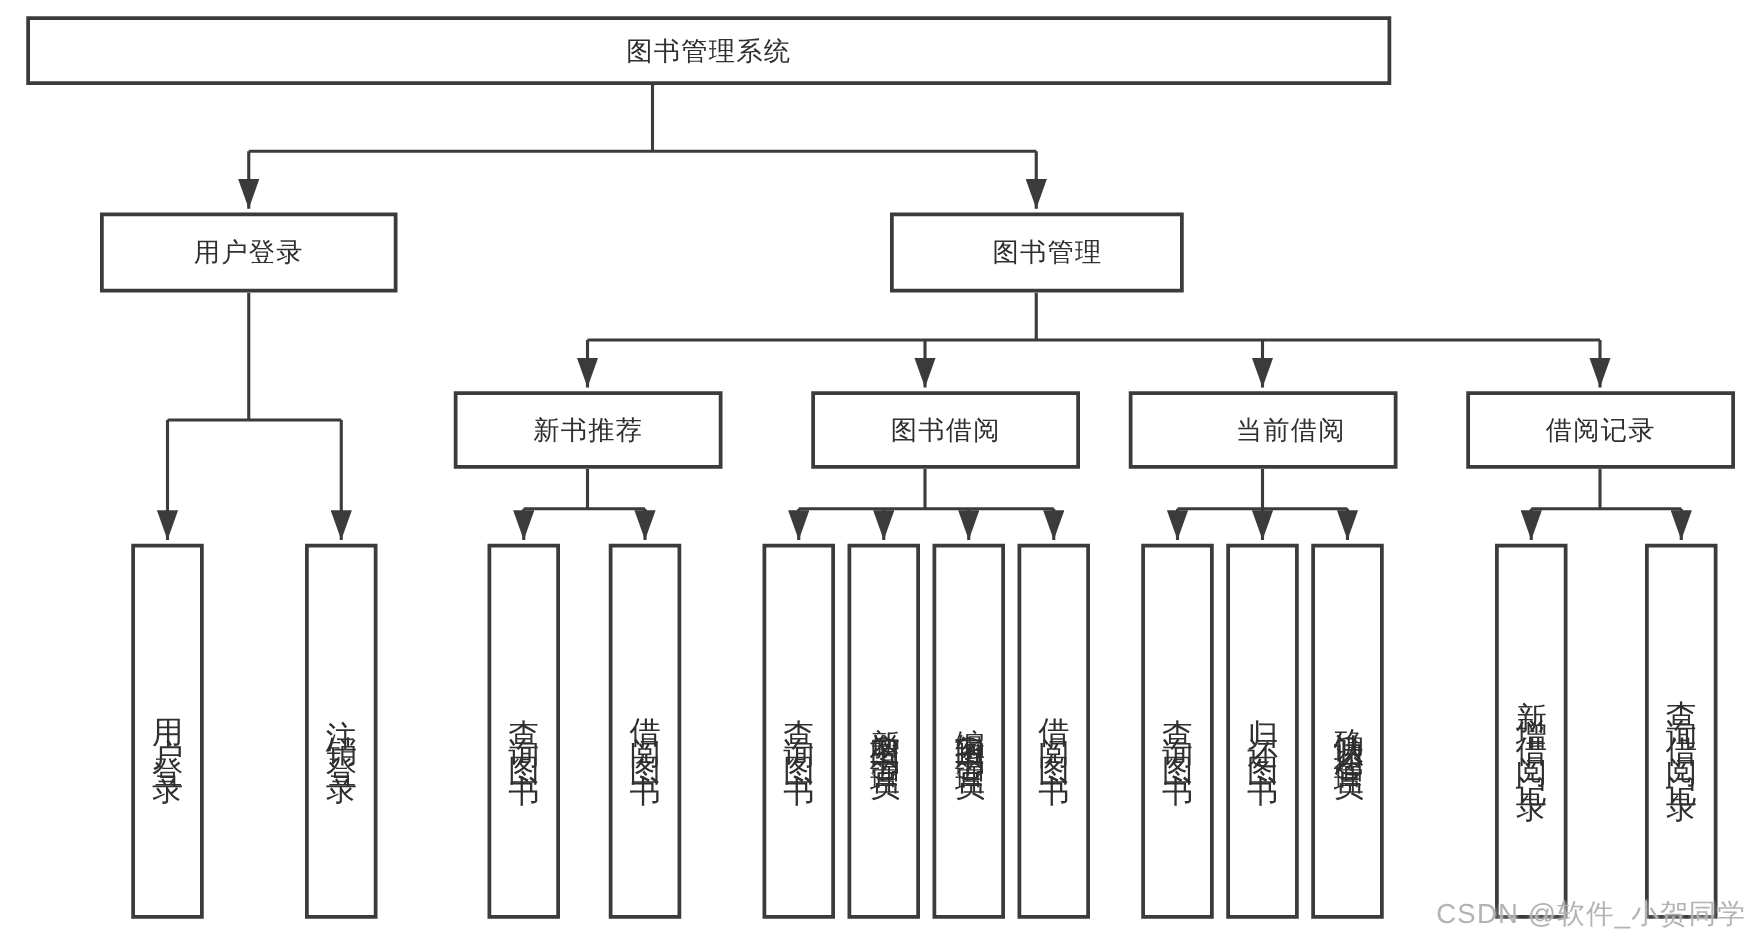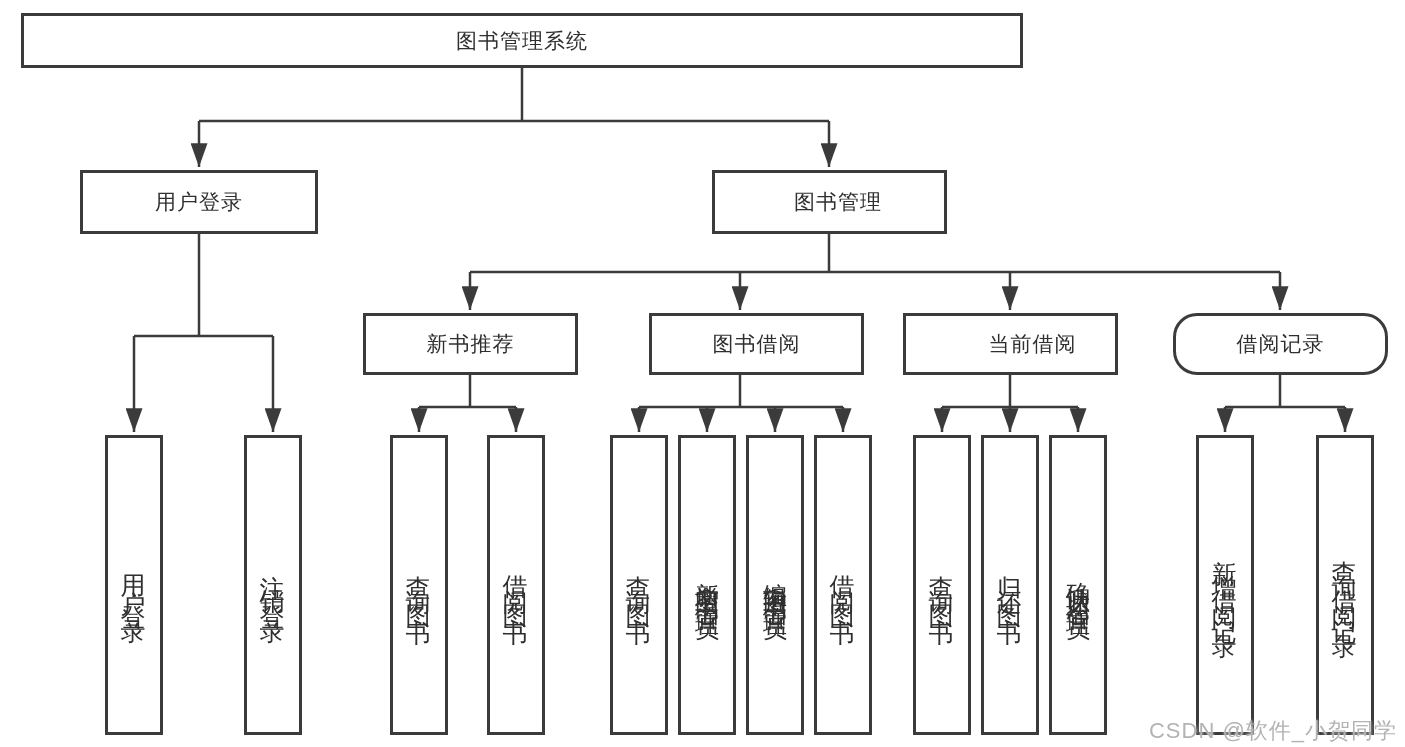--- a/index.html
+++ b/index.html
@@ -119,41 +119,41 @@
     </g>
 
     <g>
       <path d="M1280,375 V407"></path>
       <path d="M1225,407 H1345"></path>
       <line x1="1225" y1="407" x2="1225" y2="432" marker-end="url(#arrow)"></line>
       <line x1="1345" y1="407" x2="1345" y2="432" marker-end="url(#arrow)"></line>
     </g>
   </svg>
 
-  <div class="hbox" style="left:21px;top:13px;width:1002px;height:55px;">
+  <div class="hbox" style="left:21px;top:13px;width:1092px;height:55px;">
     <span>图书管理系统</span>
   </div>
 
   <div class="hbox" style="left:80px;top:170px;width:238px;height:64px;">
     <span>用户登录</span>
   </div>
   <div class="hbox" style="left:712px;top:170px;width:235px;height:64px;padding-left:17px;">
     <span>图书管理</span>
   </div>
 
   <div class="hbox" style="left:363px;top:313px;width:215px;height:62px;">
     <span>新书推荐</span>
   </div>
   <div class="hbox" style="left:633px;top:313px;width:215px;height:62px;margin-left:16px;">
     <span>图书借阅</span>
   </div>
   <div class="hbox" style="left:903px;top:313px;width:215px;height:62px;padding-left:44px;">
     <span>当前借阅</span>
   </div>
-  <div class="hbox" style="left:1173px;top:313px;width:215px;height:62px;border-radius:24px;">
+  <div class="hbox" style="left:1173px;top:313px;width:215px;height:62px;">
     <span>借阅记录</span>
   </div>
 
   <div class="leaf" style="left:105px;">
     <span>用户登录</span>
   </div>
   <div class="leaf" style="left:244px;">
     <span>注销登录</span>
   </div>
   <div class="leaf" style="left:390px;">

